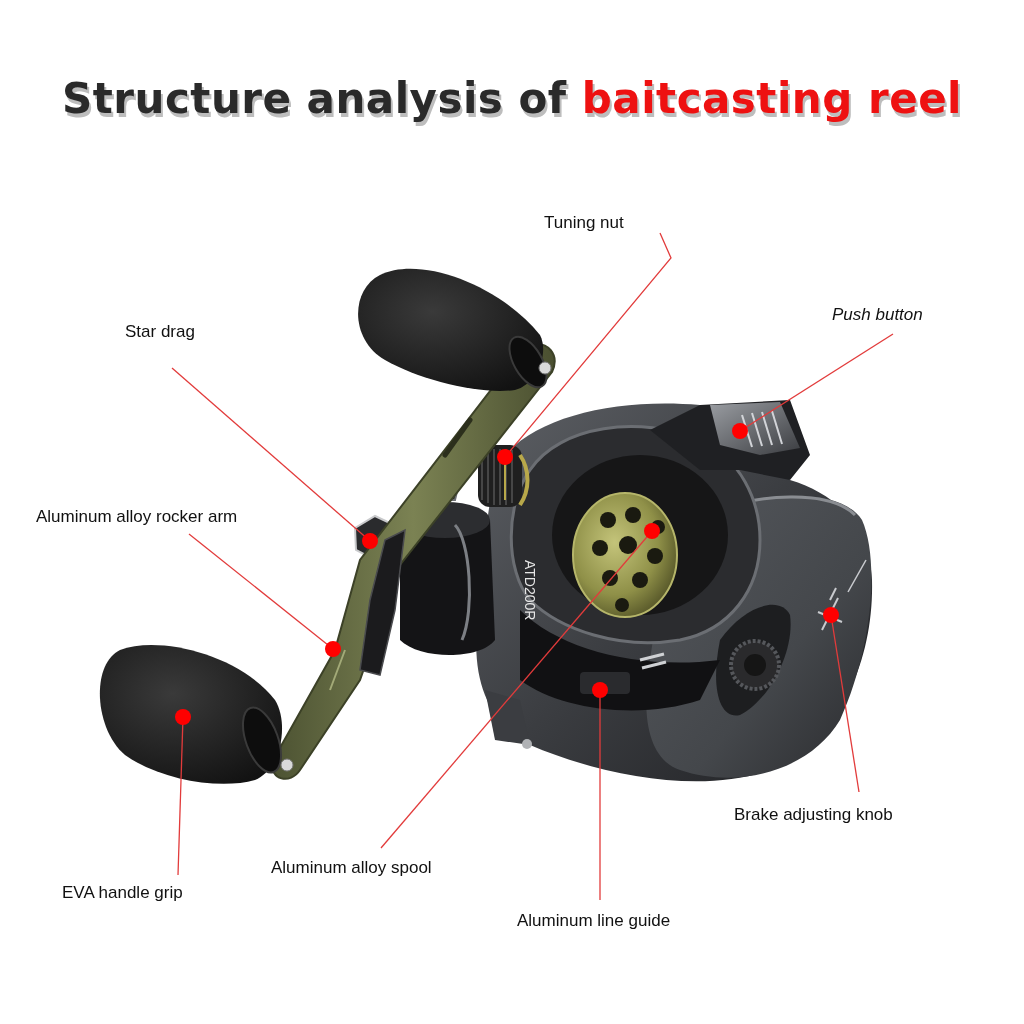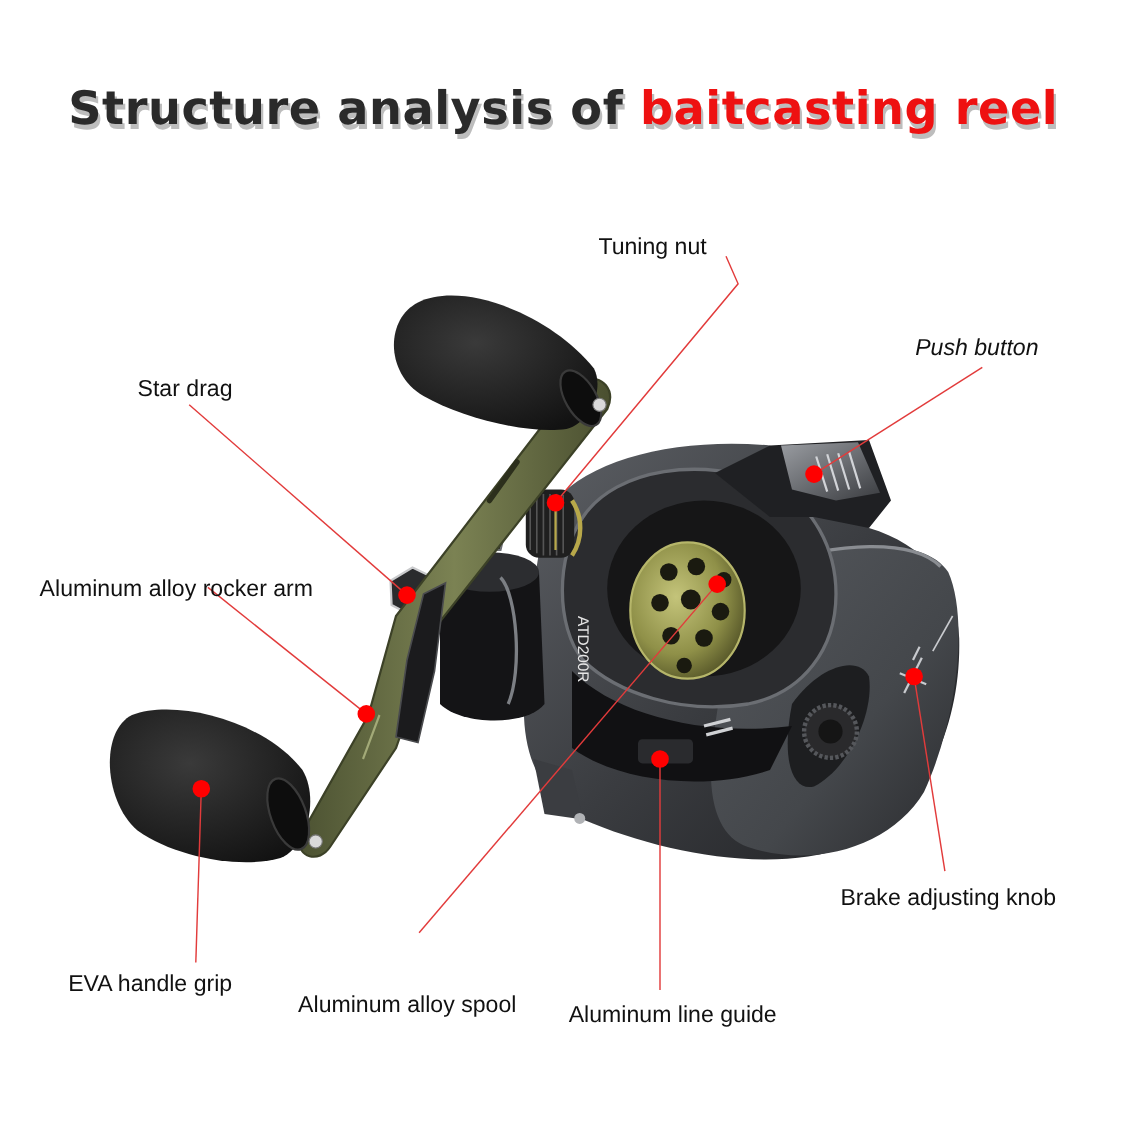--- a/index.html
+++ b/index.html
@@ -6,21 +6,21 @@
     body { width: 1024px; height: 1024px; position: relative; overflow: hidden; font-family: "Liberation Sans", sans-serif; }
     .title {
       position: absolute; left: 0; top: 74px; width: 1024px; text-align: center;
       font-family: "DejaVu Sans", sans-serif; font-weight: bold; font-size: 42px; letter-spacing: 0.5px;
       text-shadow: 2px 4px 0 #bdbdbd;
       white-space: nowrap;
     }
     .title .dark { color: #2a2a2a; }
     .title .red { color: #ee1111; }
     .label {
-      position: absolute; font-family: "Liberation Sans", sans-serif; font-size: 21px; color: #111;
+      position: absolute; font-family: "Liberation Sans", sans-serif; font-size: 17px; color: #111;
       white-space: nowrap; line-height: 1;
     }
     svg.canvas { position: absolute; left: 0; top: 0; }
   </style>
 </head>
 <body>
 
 <div class="title">
   <span class="dark">Structure analysis of </span><span class="red">baitcasting reel</span>
 </div>
@@ -178,18 +178,18 @@
     <circle cx="333" cy="649" r="8"></circle>
     <circle cx="831" cy="615" r="8"></circle>
     <circle cx="652" cy="531" r="8"></circle>
     <circle cx="183" cy="717" r="8"></circle>
     <circle cx="600" cy="690" r="8"></circle>
   </g>
 </svg>
 
 <div class="label" style="left:544px; top:214px;">Tuning nut</div>
 <div class="label" style="left:832px; top:306px;font-style:italic;">Push button</div>
-<div class="label" style="left:125px; top:343px;">Star drag</div>
-<div class="label" style="left:36px; top:508px;margin-top:17px;">Aluminum alloy rocker arm</div>
-<div class="label" style="left:764px; top:806px;">Brake adjusting knob</div>
-<div class="label" style="left:271px; top:859px;margin-top:44px;">Aluminum alloy spool</div>
+<div class="label" style="left:125px; top:323px;">Star drag</div>
+<div class="label" style="left:36px; top:508px;">Aluminum alloy rocker arm</div>
+<div class="label" style="left:734px; top:806px;">Brake adjusting knob</div>
+<div class="label" style="left:271px; top:859px;">Aluminum alloy spool</div>
 <div class="label" style="left:62px; top:884px;text-align:center;">EVA handle grip</div>
 <div class="label" style="left:517px; top:912px;">Aluminum line guide</div>
 
 </body></html>

